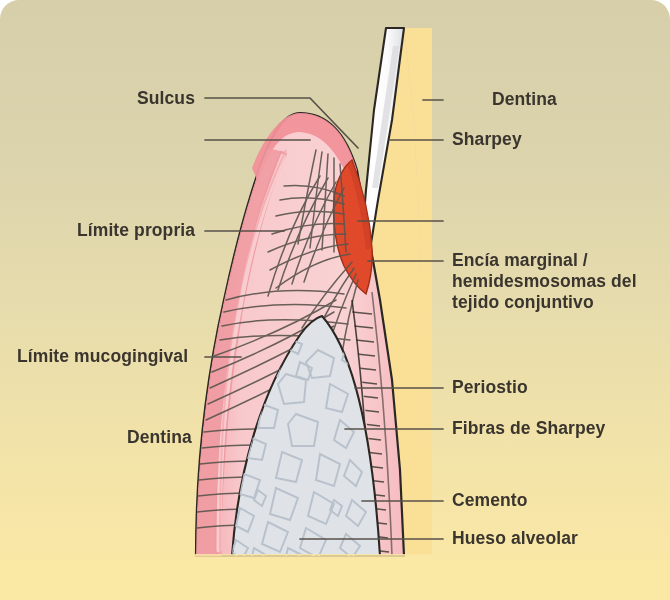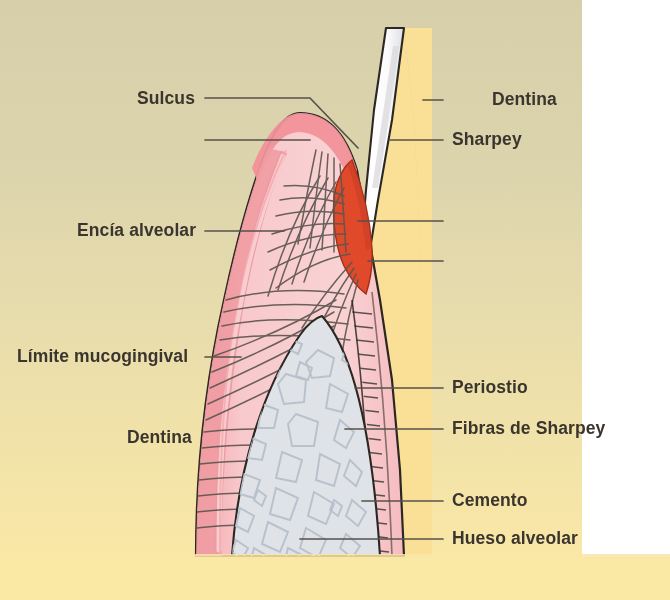--- a/index.html
+++ b/index.html
@@ -1,22 +1,23 @@
 <!DOCTYPE html>
 <html><head>
 <meta charset="utf-8">
 <style>
   html,body{margin:0;padding:0;}
   body{
     width:670px;height:600px;overflow:hidden;
     font-family:"Liberation Sans","DejaVu Sans",sans-serif;
   }
   #stage{
-    position:relative;width:582px;height:600px;
+    position:relative;width:670px;height:600px;
     background:linear-gradient(to bottom,#d7cfa9 0%,#dcd4ad 28%,#e7dcac 52%,#f2e3a8 76%,#f9e7a6 92%,#fae8a5 100%);
+    border-radius:19px;
   }
   #stage::after{
     content:"";position:absolute;inset:0;pointer-events:none;
     background-image:radial-gradient(rgba(255,255,255,.5) .5px,transparent .6px);
     background-size:4px 4px;opacity:.5;
   }
   svg.art{position:absolute;left:0;top:0;width:670px;height:600px;}
   .lbl{
     position:absolute;color:#3a352e;font-size:17.5px;font-weight:700;
     letter-spacing:.1px;line-height:21px;white-space:pre;
@@ -210,24 +211,27 @@
         <path d="M443 221 L358 221" stroke="#57514a" stroke-width="1.7" fill="none" stroke-linecap="round"></path>
         <path d="M443 261 L368 261" stroke="#57514a" stroke-width="1.7" fill="none" stroke-linecap="round"></path>
         <path d="M443 388 L355 388" stroke="#57514a" stroke-width="1.7" fill="none" stroke-linecap="round"></path>
         <path d="M443 429 L345 429" stroke="#57514a" stroke-width="1.7" fill="none" stroke-linecap="round"></path>
         <path d="M443 501 L362 501" stroke="#57514a" stroke-width="1.7" fill="none" stroke-linecap="round"></path>
         <path d="M443 539 L300 539" stroke="#57514a" stroke-width="1.7" fill="none" stroke-linecap="round"></path>
       </g>
   </svg>
 
   <div class="lbl l" style="left:137px;top:88px;"><span>Sulcus</span></div>
-  <div class="lbl l" style="left:77px;top:220px;"><span>Encía alveolar</span></div>
+  <div class="lbl l" style="left:77px;top:220px;"><span>Límite propria</span></div>
   <div class="lbl l" style="left:17px;top:346px;"><span>Límite mucogingival</span></div>
   <div class="lbl l" style="left:127px;top:427px;"><span>Dentina</span></div>
 
   <div class="lbl r" style="left:452px;top:89px;margin-left:40px;"><span>Dentina</span></div>
   <div class="lbl r" style="left:452px;top:129px;"><span>Sharpey</span></div>
+  <div class="lbl r" style="left:452px;top:250px;"><span>Encía marginal /
+hemidesmosomas del
+tejido conjuntivo</span></div>
   <div class="lbl r" style="left:452px;top:377px;"><span>Periostio</span></div>
   <div class="lbl r" style="left:452px;top:418px;"><span>Fibras de Sharpey</span></div>
   <div class="lbl r" style="left:452px;top:490px;"><span>Cemento</span></div>
   <div class="lbl r" style="left:452px;top:528px;"><span>Hueso alveolar</span></div>
 
 </div>
 
 </body></html>

